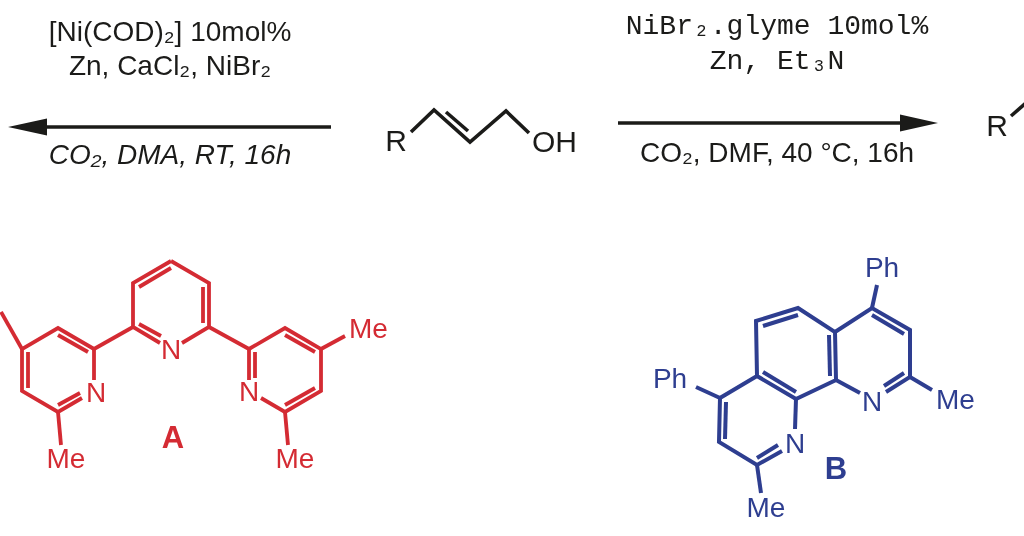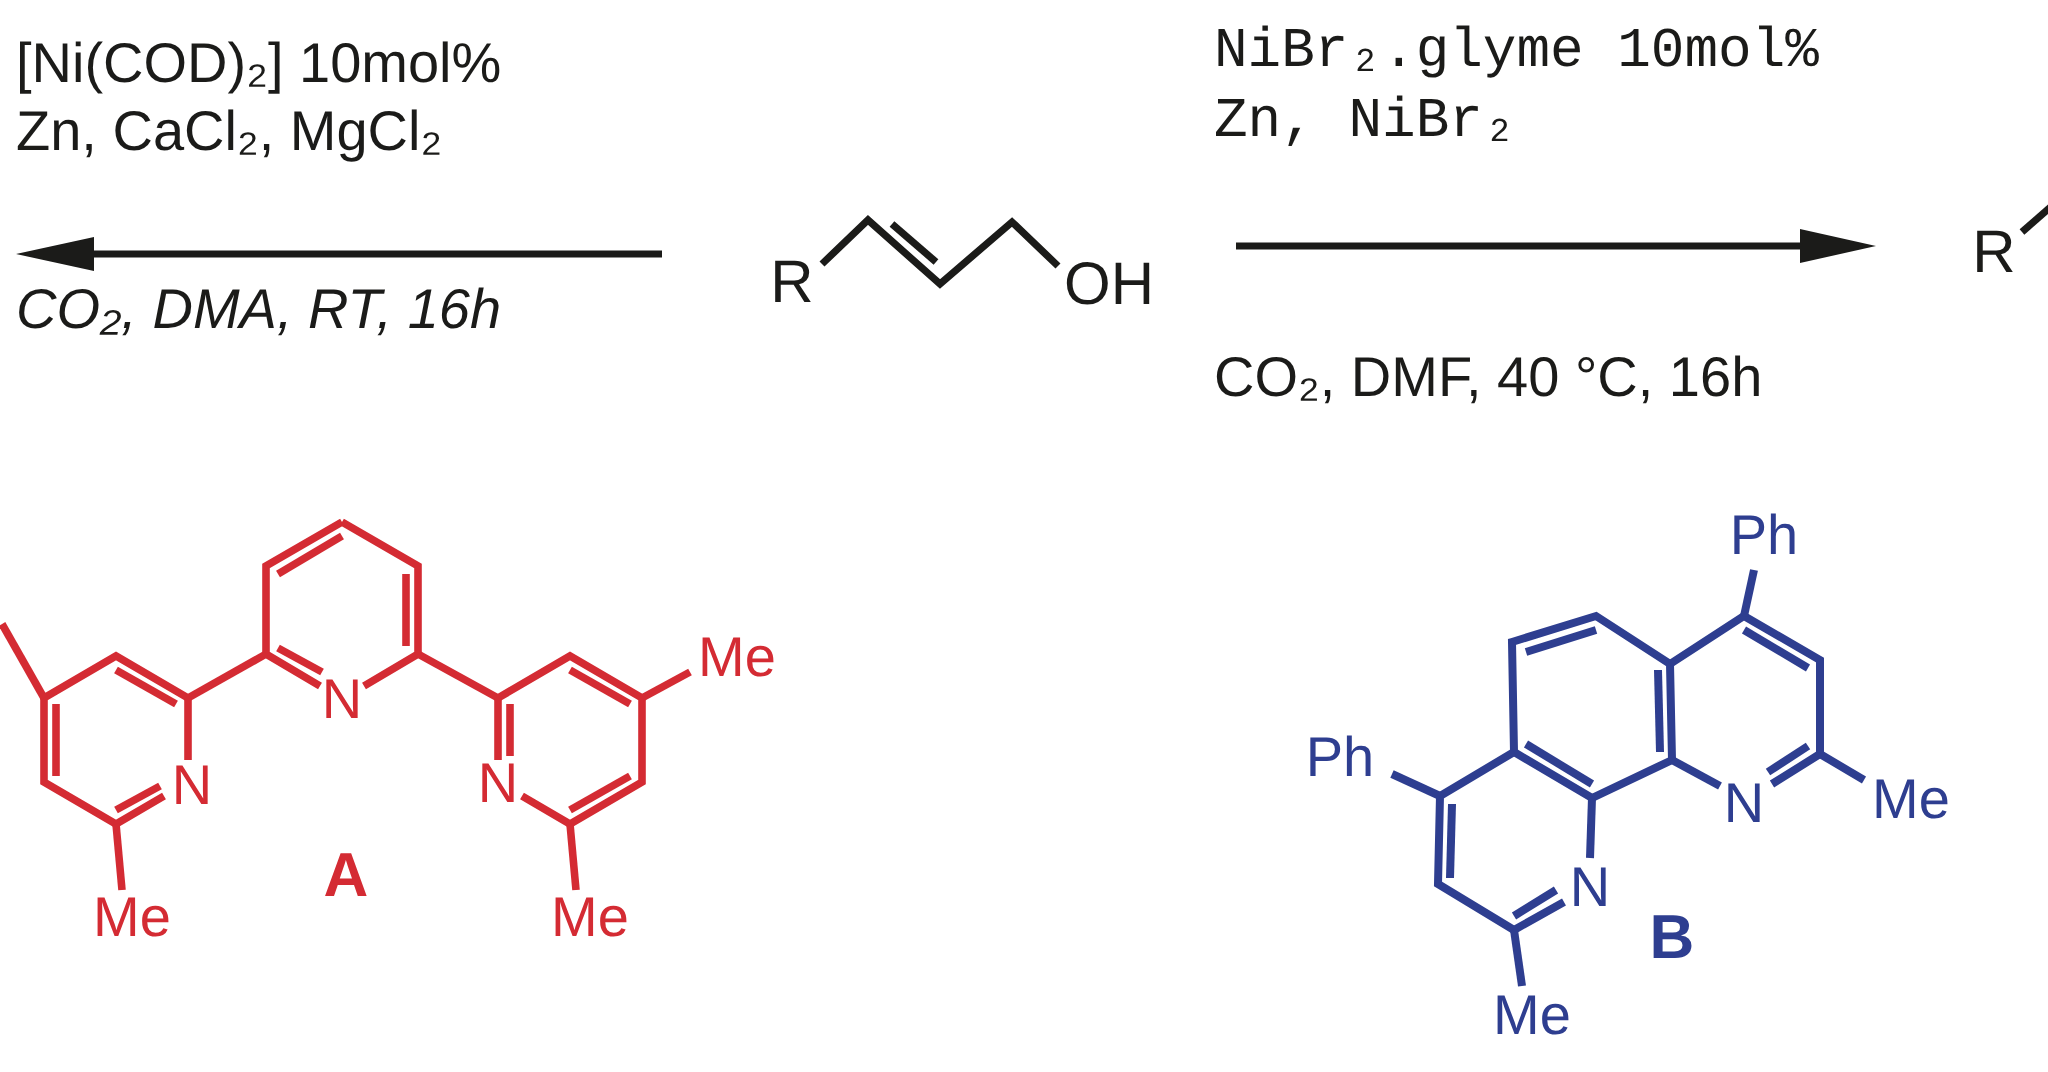--- a/index.html
+++ b/index.html
@@ -3,49 +3,49 @@
 <meta charset="utf-8">
 <style>
   html,body{margin:0;padding:0;}
   body{
     width:1024px;height:536px;position:relative;background:#ffffff;
     overflow:hidden;
     font-family:"Liberation Sans","DejaVu Sans",sans-serif;
     color:#1b1b19;
   }
   .cond{
-    position:absolute;text-align:left;font-size:28px;line-height:34px;
+    position:absolute;text-align:center;font-size:28px;line-height:34px;
     color:#1b1b19;white-space:nowrap;
   }
   .cond.rt{line-height:35px;}
   .lig-ref{font-weight:bold;}
   .red{color:#d42b33;}
   .blue{color:#2e3e90;}
   svg{position:absolute;left:0;top:0;}
   svg text{
     font-family:"Liberation Sans","DejaVu Sans",sans-serif;
     font-size:28px;stroke:none;
   }
   svg text.big{font-size:30px;}
   svg text.ligletter{font-size:31px;font-weight:bold;}
 </style>
 </head>
 <body>
 
 <div class="cond" style="left:8px;top:15px;width:324px;">
   <div>[Ni(COD)₂] 10mol%</div>
-  <div>Zn, CaCl₂, MgCl₂</div>
+  <div>Zn, CaCl₂, NiBr₂</div>
 </div>
 <div class="cond" style="left:8px;top:138px;width:324px;font-style:italic;">CO₂, DMA, RT, 16h</div>
 
 <div class="cond rt" style="left:607px;top:9px;width:340px;font-family:Liberation Mono, monospace;">
   <div>NiBr₂.glyme 10mol%</div>
-  <div>Zn, NiBr₂</div>
+  <div>Zn, Et₃N</div>
 </div>
-<div class="cond" style="left:607px;top:136px;width:340px;margin-top:36px;">CO₂, DMF, 40 °C, 16h</div>
+<div class="cond" style="left:607px;top:136px;width:340px;">CO₂, DMF, 40 °C, 16h</div>
 
 <svg width="1024" height="536" viewBox="0 0 1024 536">
 
   <g fill="none" stroke-width="3.6" stroke="#1b1b19">
 
     <path d="M46,127 H331"></path>
 
     <path d="M618,123 H902"></path>
 
     <path d="M411,132 L434,110 L470,142 L506,111 L529,133"></path>

